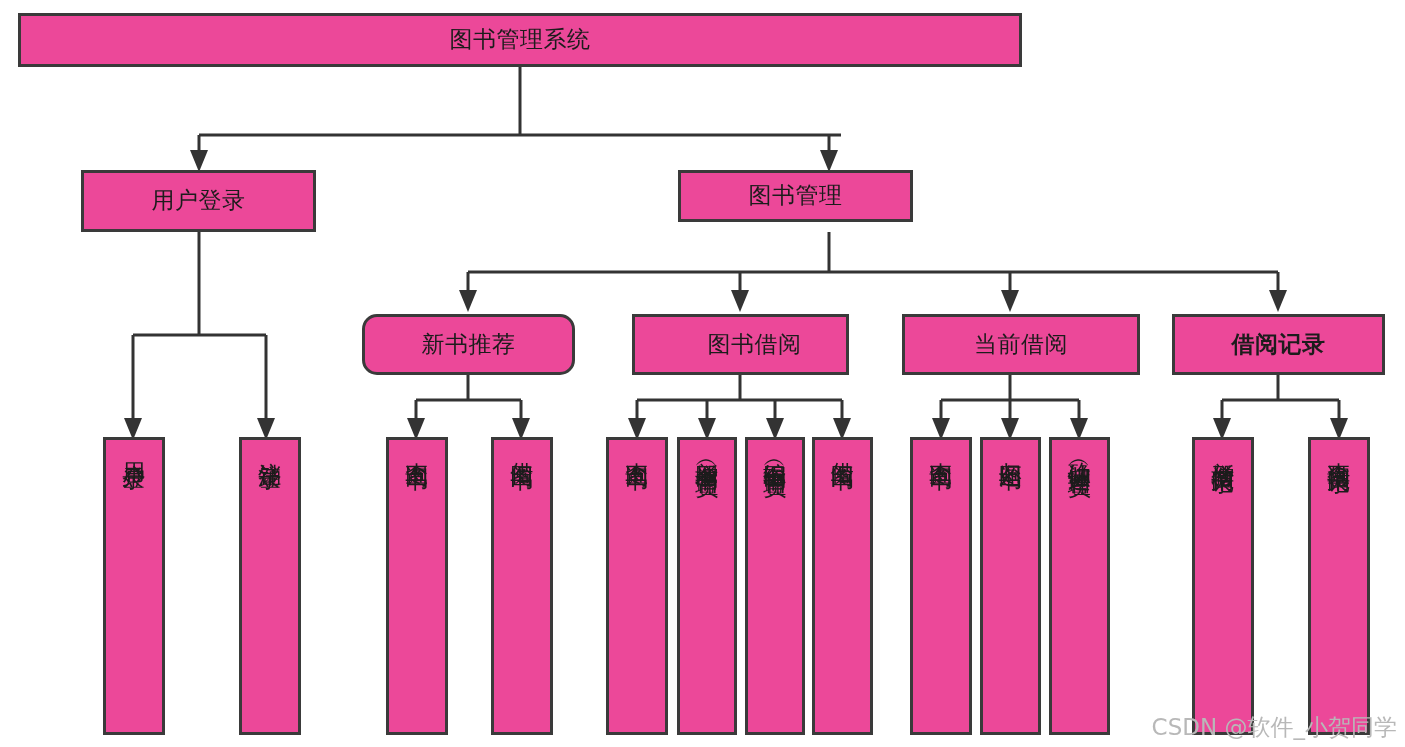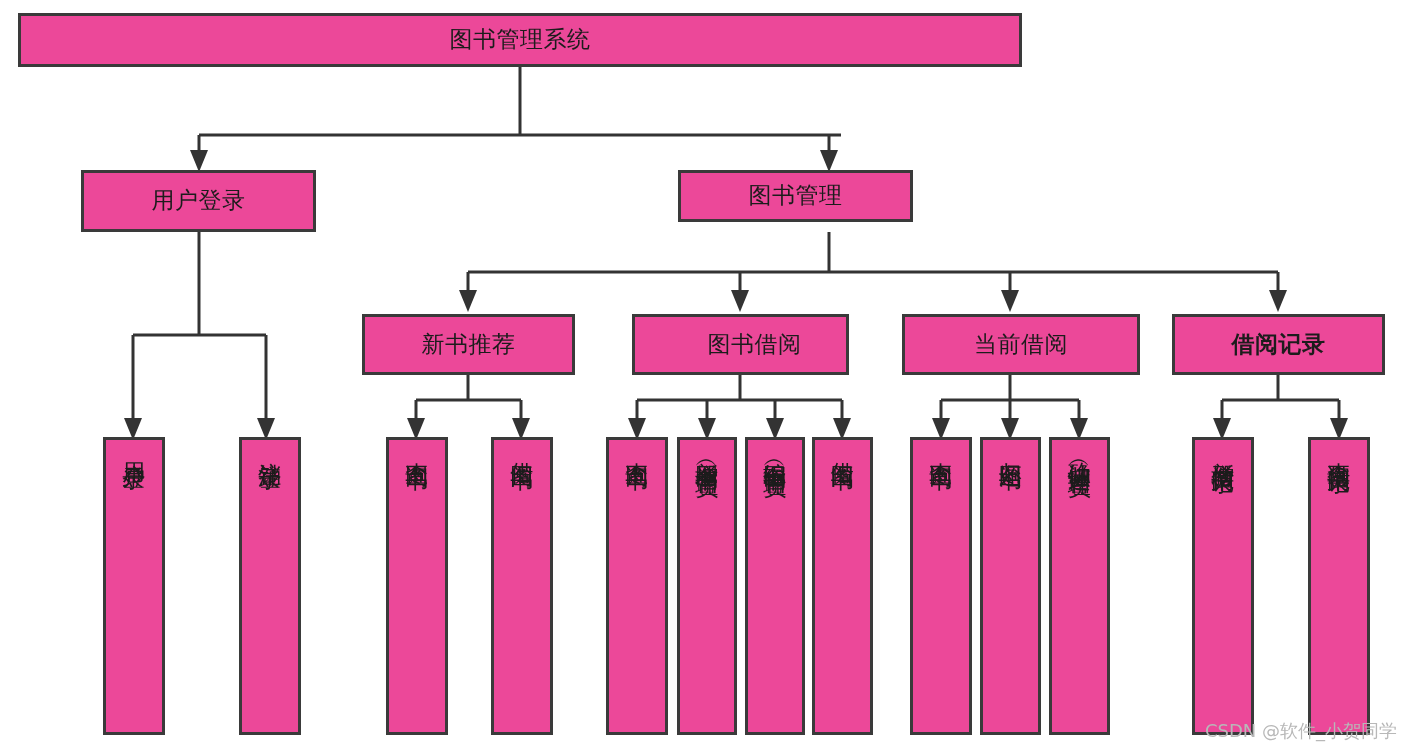--- a/index.html
+++ b/index.html
@@ -56,21 +56,21 @@
   #connectors {
     position: absolute;
     left: 0;
     top: 0;
     pointer-events: none;
   }
   #watermark {
     position: absolute;
     right: 8px;
     bottom: 4px;
-    font-size: 18px;
+    font-size: 23px;
     color: #b8b8b8;
     white-space: nowrap;
     font-family: "DejaVu Sans", "Liberation Sans", sans-serif;
   }
 </style>
 </head>
 <body>
 
 <div id="diagram-root">
 
@@ -152,21 +152,21 @@
   </div>
 
   <div class="node-box" style="left:81px; top:170px; width:235px; height:62px;">
     <span class="node-label-h">用户登录</span>
   </div>
 
   <div class="node-box" style="left:678px; top:170px; width:235px; height:52px;">
     <span class="node-label-h">图书管理</span>
   </div>
 
-  <div class="node-box" style="left:362px; top:314px; width:213px; height:61px;">
+  <div class="node-box" style="left:362px; top:314px; width:213px; height:61px;border-radius:15px;">
     <span class="node-label-h">新书推荐</span>
   </div>
 
   <div class="node-box" style="left:632px; top:314px; width:217px; height:61px;padding-left:28px;">
     <span class="node-label-h">图书借阅</span>
   </div>
 
   <div class="node-box" style="left:902px; top:314px; width:238px; height:61px;">
     <span class="node-label-h">当前借阅</span>
   </div>

